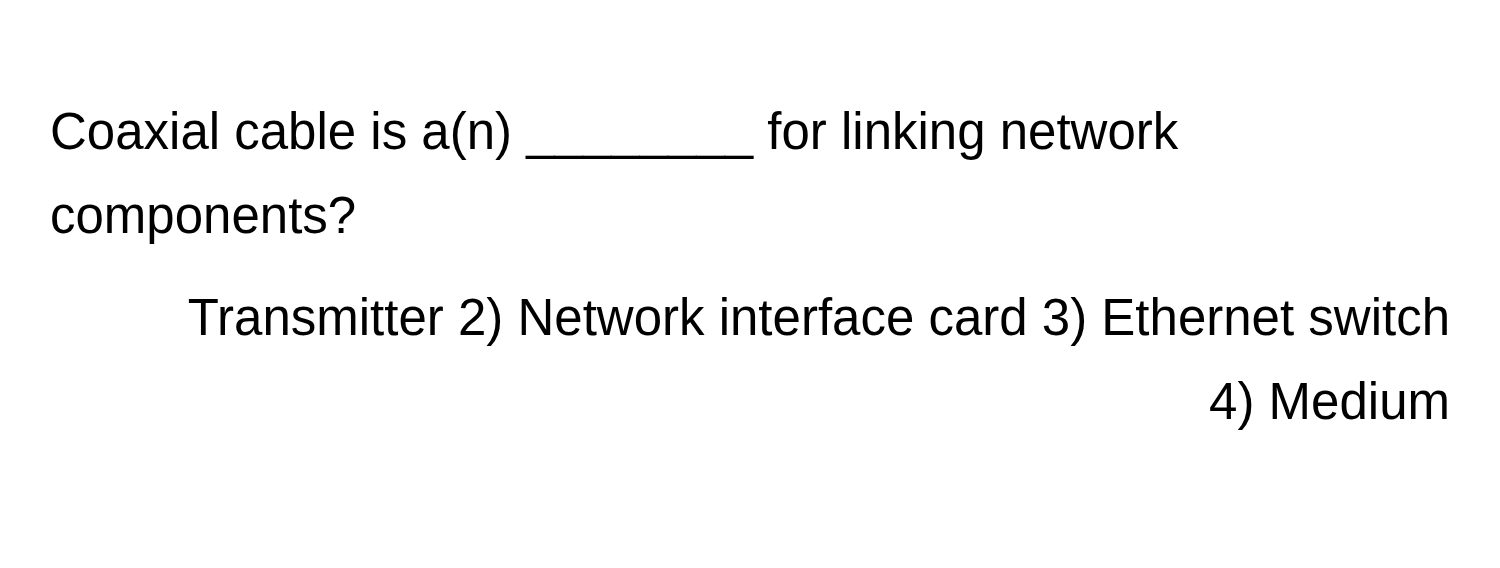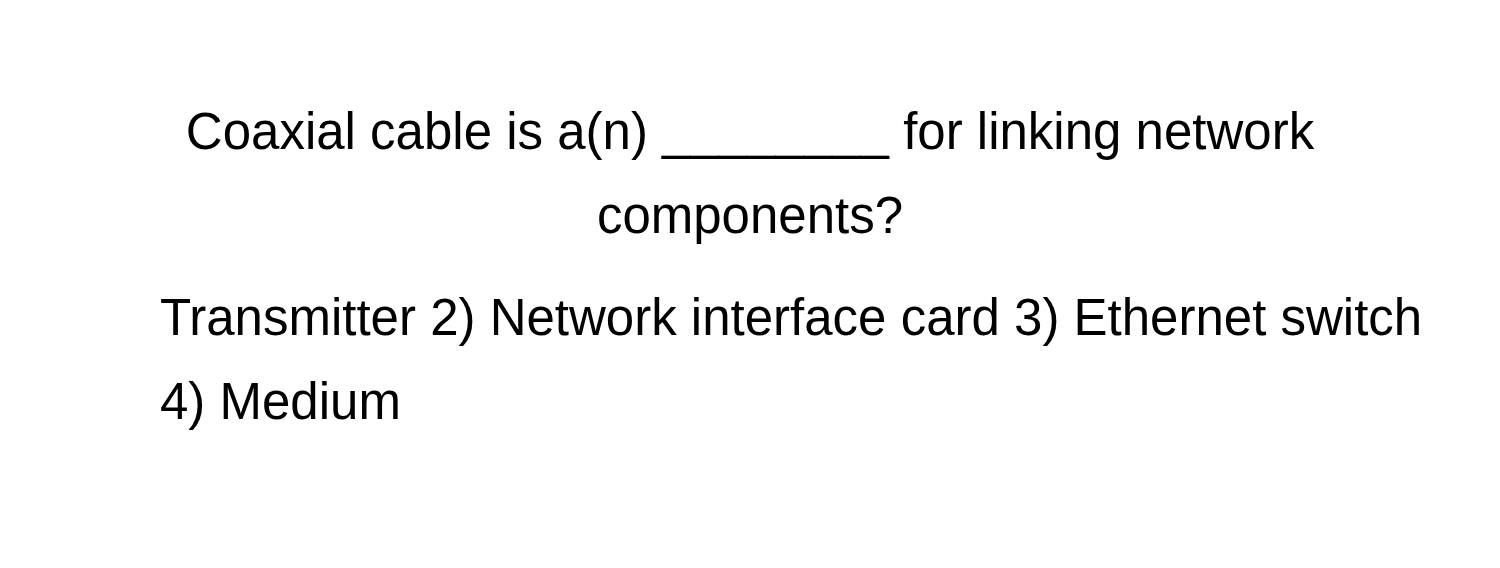--- a/index.html
+++ b/index.html
@@ -12,25 +12,25 @@
       height: 568px;
       background-color: #ffffff;
       font-family: -apple-system, BlinkMacSystemFont, "Segoe UI", Helvetica, Arial, sans-serif;
       color: #000000;
       font-size: 51px;
       line-height: 1.65;
       padding: 90px 50px 50px 50px;
     }
     .question-text {
       margin-bottom: 0;
-      text-align: center;
     }
     .answer-options {
       padding-left: 110px;
       margin-top: 18px;
+      text-align: right;
     }
   </style>
 </head>
 <body>
 
 <div class="question-text">Coaxial cable is a(n) ________ for linking network components?</div>
 
 <div class="answer-options">Transmitter 2) Network interface card 3) Ethernet switch 4) Medium</div>
 
 </body></html>

